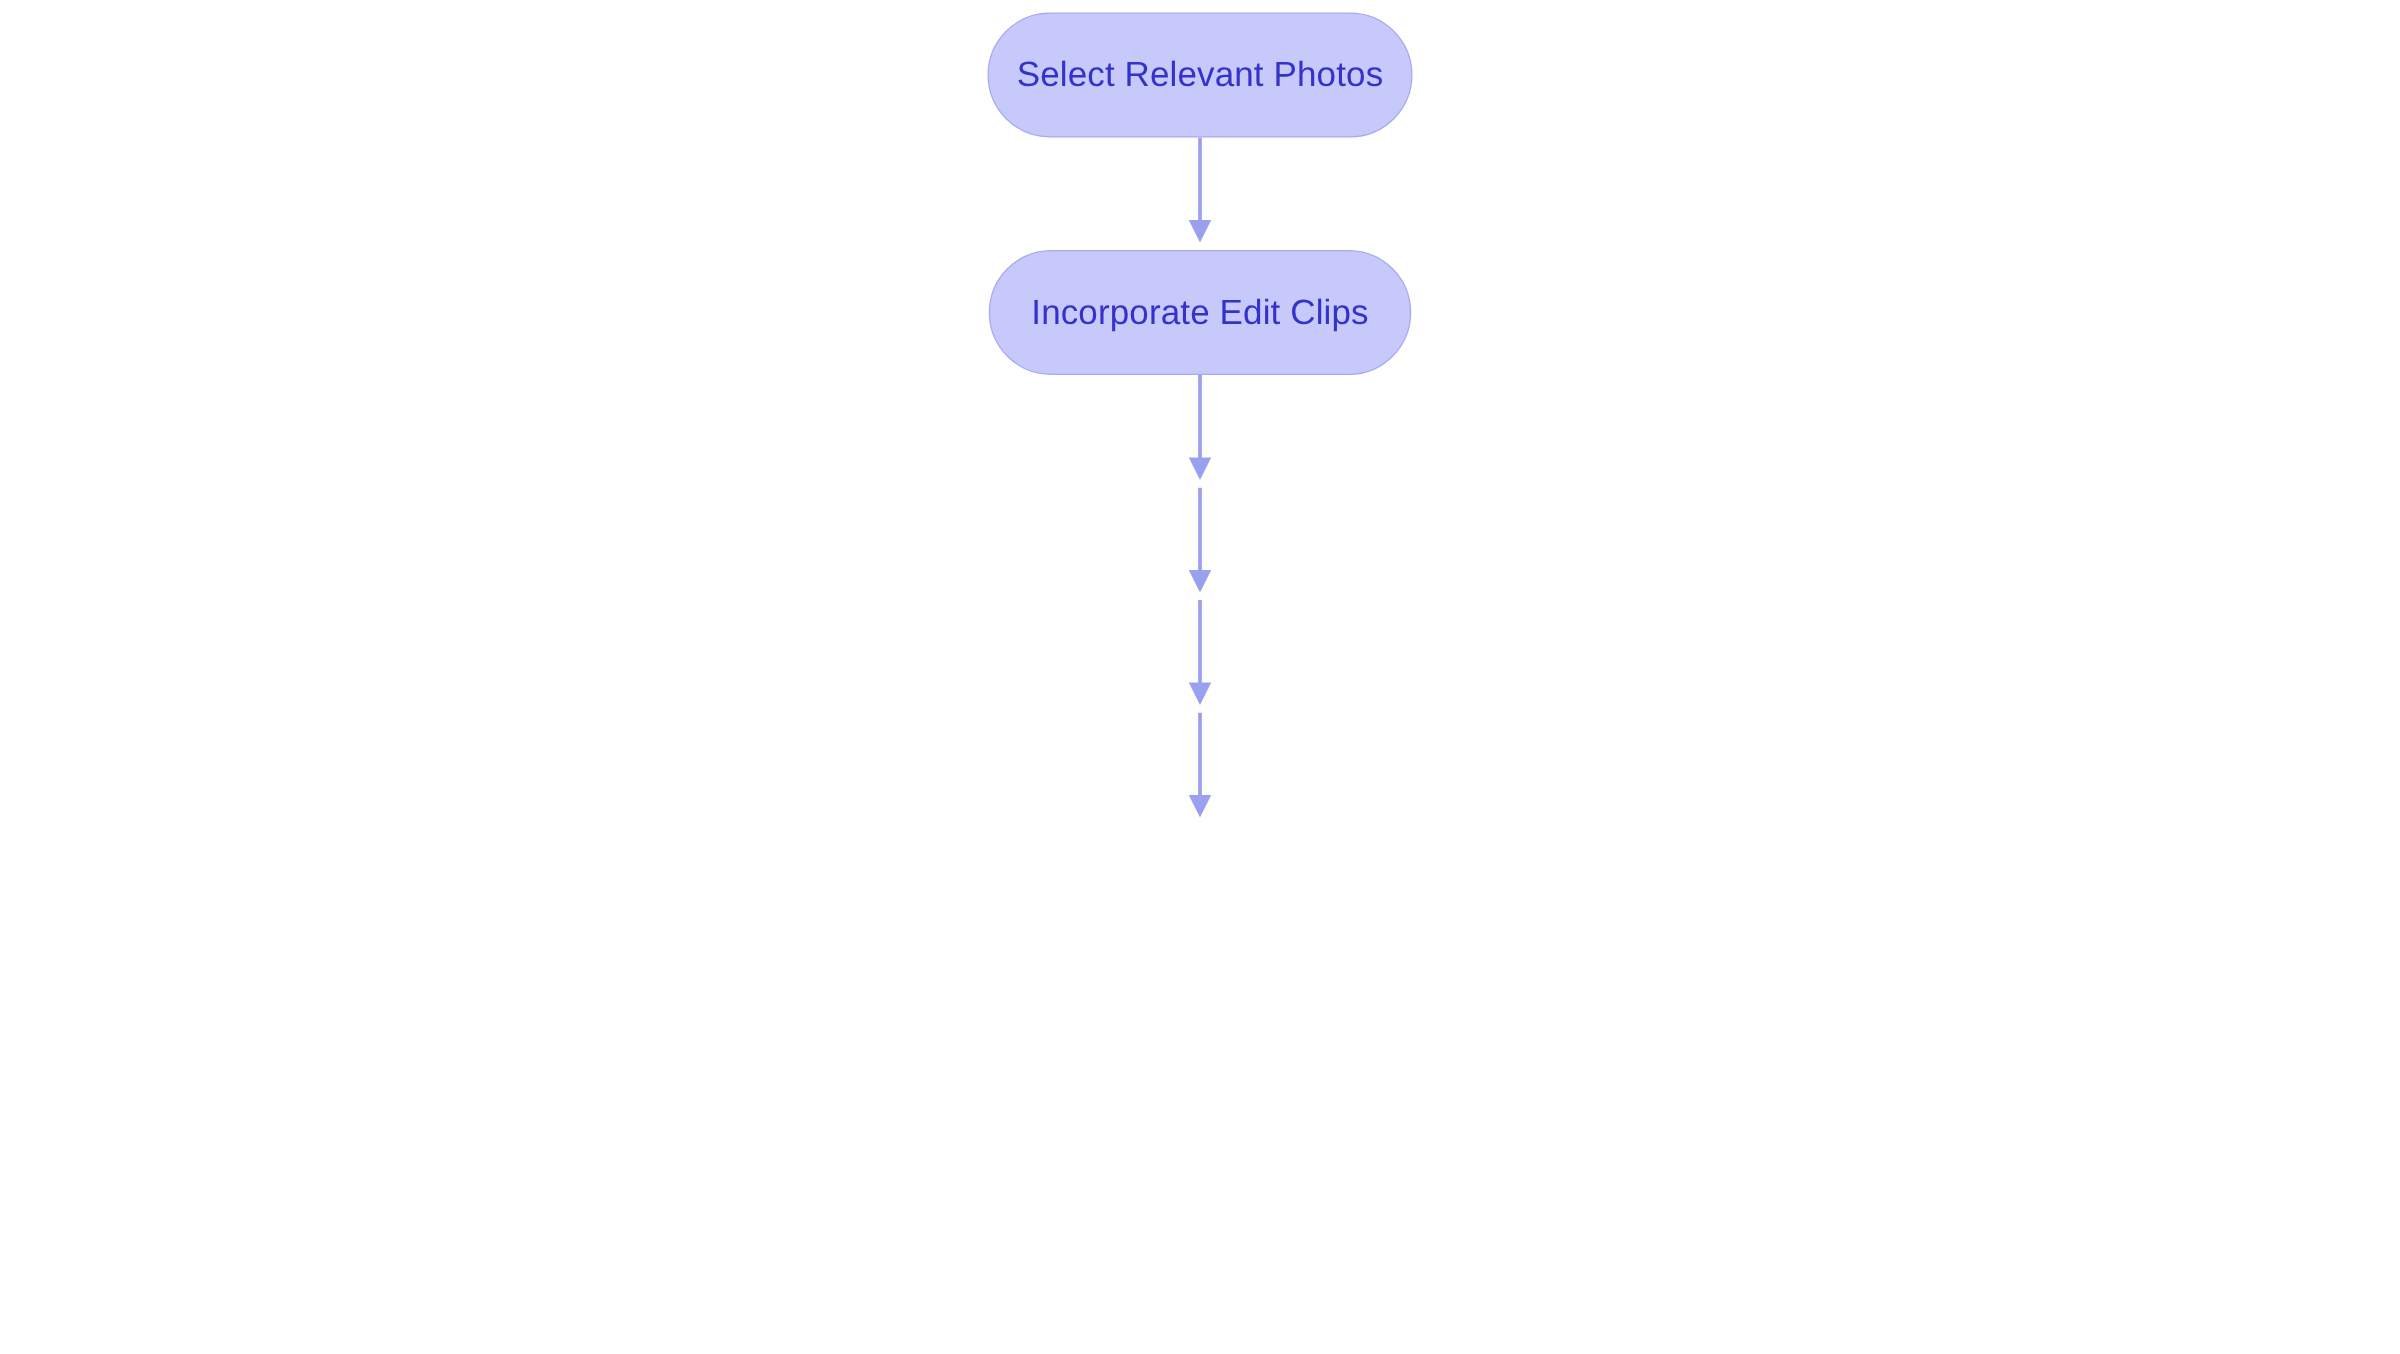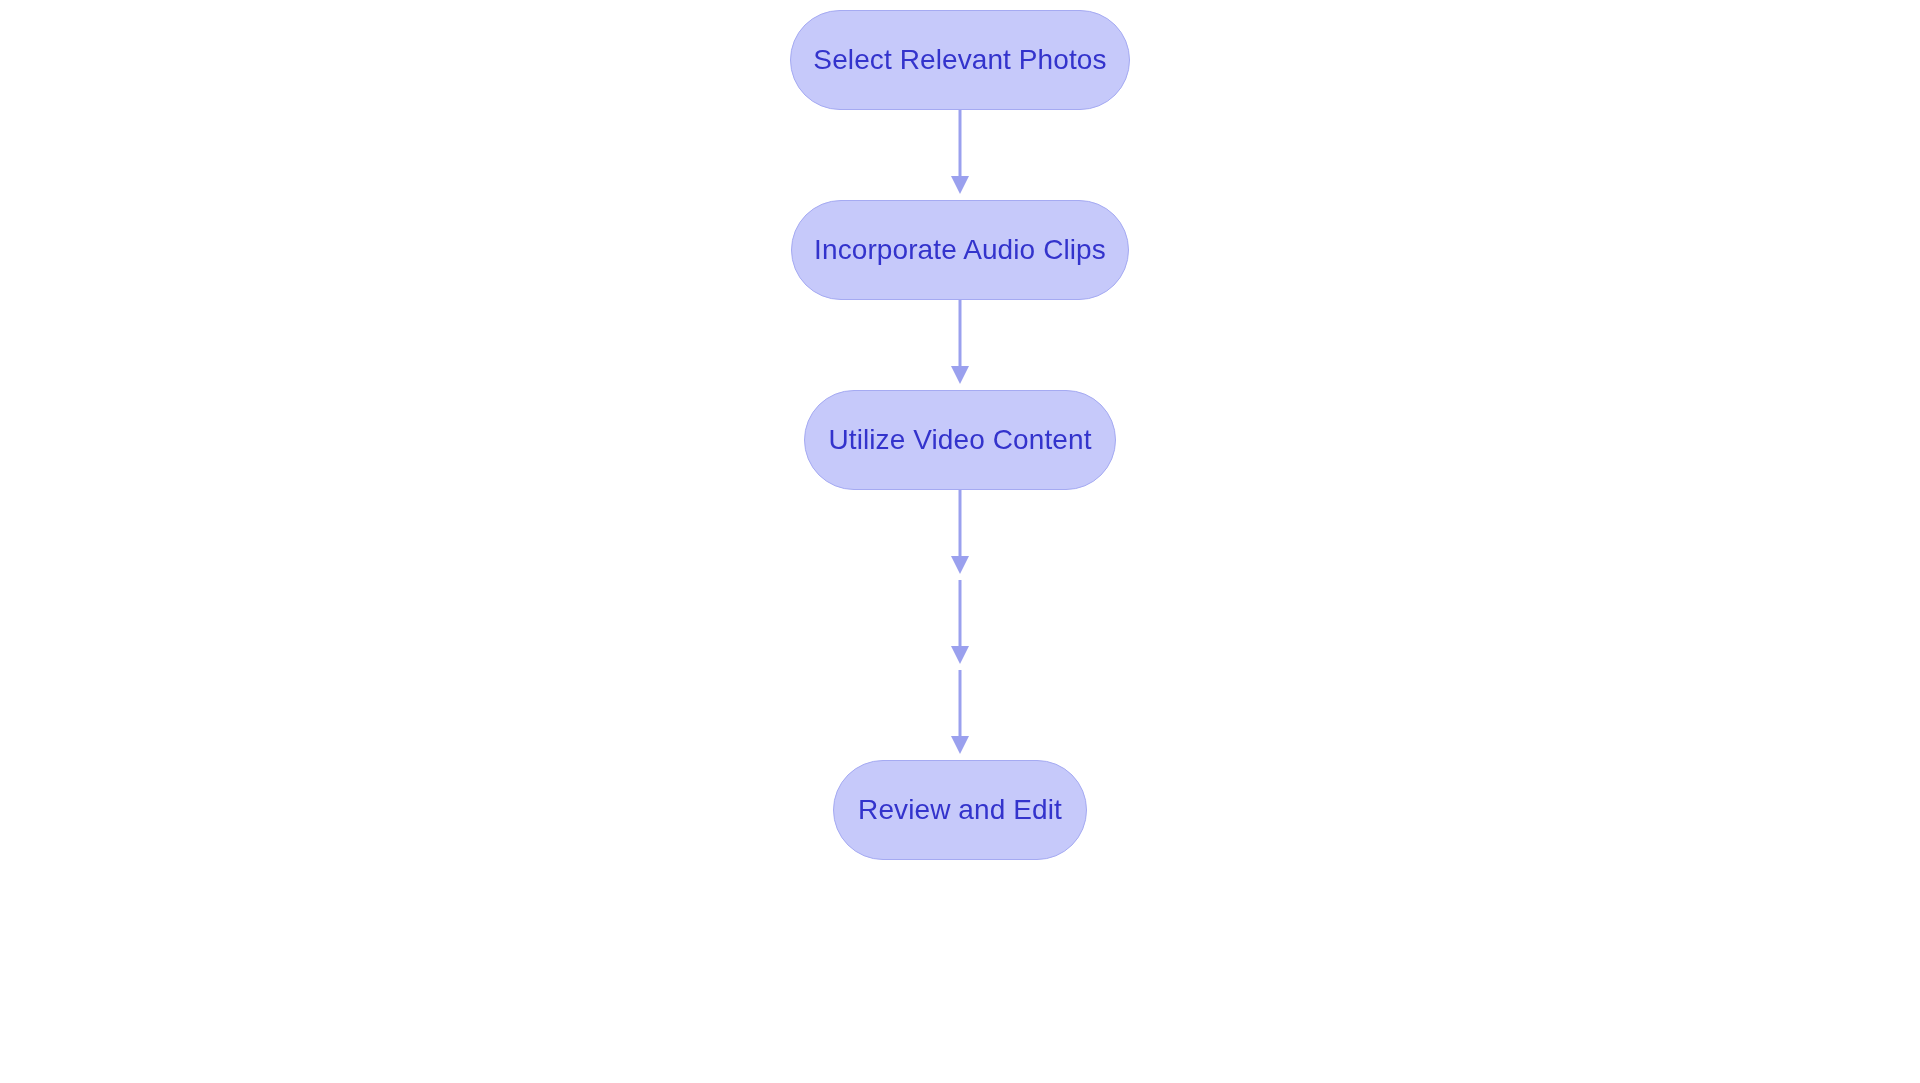--- a/index.html
+++ b/index.html
@@ -90,47 +90,41 @@
     <div class="flow-node node-w-0">
       <span class="flow-node-label">Select Relevant Photos</span>
     </div>
 
     <svg class="flow-connector" viewBox="0 0 28 90">
       <line class="conn-line" x1="14" y1="0" x2="14" y2="72"></line>
       <polygon class="conn-head" points="14,84 5,66 23,66"></polygon>
     </svg>
 
     <div class="flow-node node-w-1">
-      <span class="flow-node-label">Incorporate Audio Clips</span>
-    </div>
-
-    <svg class="flow-connector" viewBox="0 0 28 90">
-      <line class="conn-line" x1="14" y1="0" x2="14" y2="72"></line>
-      <polygon class="conn-head" points="14,84 5,66 23,66"></polygon>
-    </svg>
-
-    <div class="flow-node node-w-2">
-      <span class="flow-node-label">Utilize Video Content</span>
+      <span class="flow-node-label">Incorporate Edit Clips</span>
     </div>
 
     <svg class="flow-connector" viewBox="0 0 28 90">
       <line class="conn-line" x1="14" y1="0" x2="14" y2="72"></line>
       <polygon class="conn-head" points="14,84 5,66 23,66"></polygon>
     </svg>
 
 
     <svg class="flow-connector" viewBox="0 0 28 90">
       <line class="conn-line" x1="14" y1="0" x2="14" y2="72"></line>
       <polygon class="conn-head" points="14,84 5,66 23,66"></polygon>
     </svg>
 
 
     <svg class="flow-connector" viewBox="0 0 28 90">
       <line class="conn-line" x1="14" y1="0" x2="14" y2="72"></line>
       <polygon class="conn-head" points="14,84 5,66 23,66"></polygon>
     </svg>
 
-    <div class="flow-node node-w-5">
-      <span class="flow-node-label">Review and Edit</span>
-    </div>
+
+    <svg class="flow-connector" viewBox="0 0 28 90">
+      <line class="conn-line" x1="14" y1="0" x2="14" y2="72"></line>
+      <polygon class="conn-head" points="14,84 5,66 23,66"></polygon>
+    </svg>
+
 
   </div>
 </div>
 
 </body></html>

